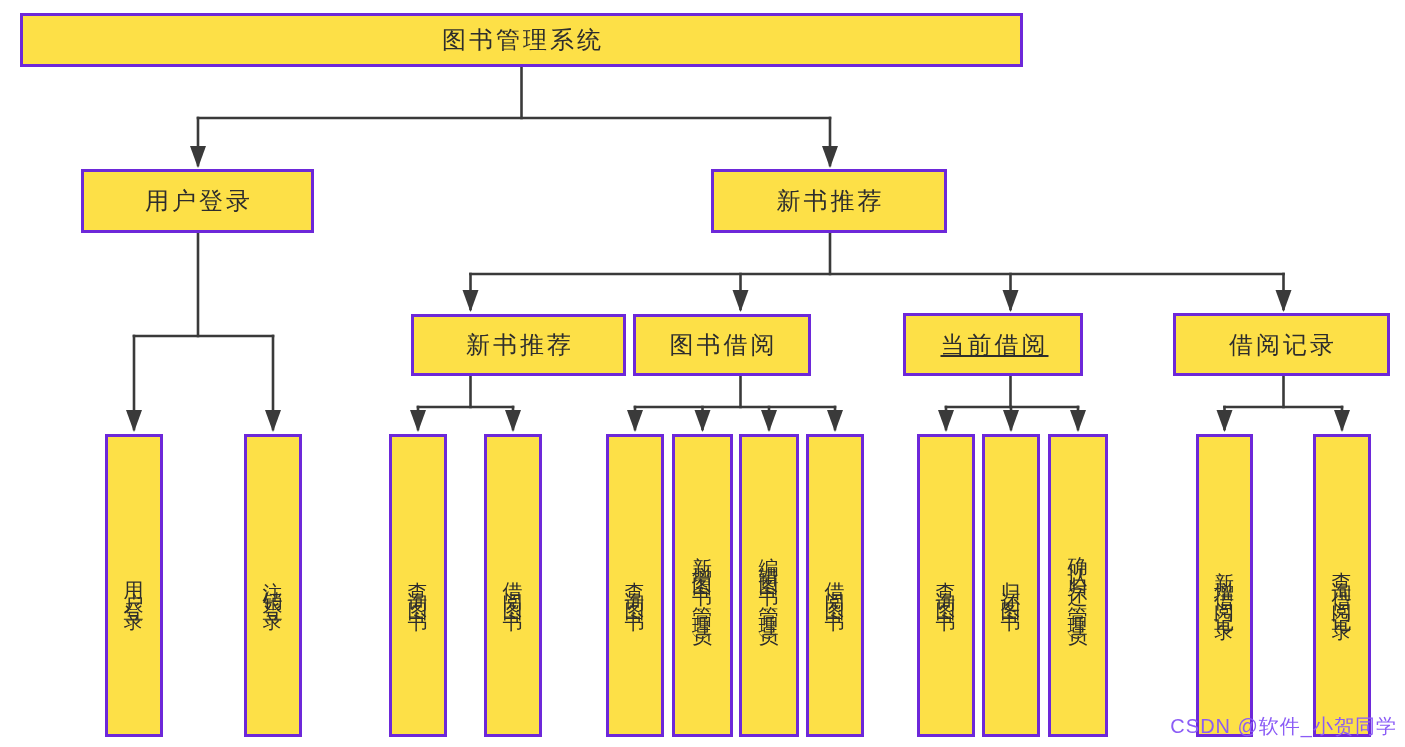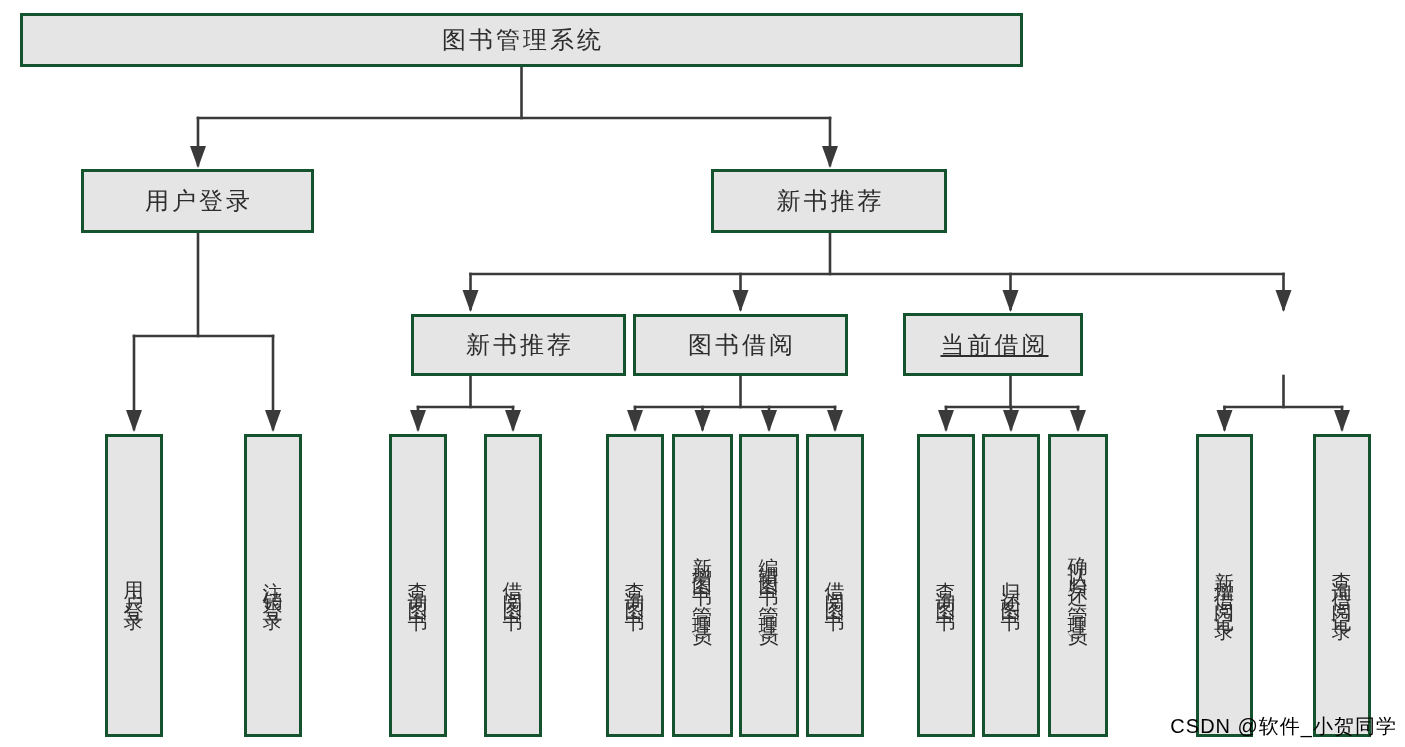--- a/index.html
+++ b/index.html
@@ -1,48 +1,48 @@
 <!DOCTYPE html>
 <html><head>
 <meta charset="utf-8">
 <style>
   * { margin:0; padding:0; box-sizing:border-box; }
   html,body { width:1405px; height:747px; background:#ffffff; overflow:hidden;
               font-family:"Liberation Sans","DejaVu Sans",sans-serif; }
   #stage { position:relative; width:1405px; height:747px; background:#ffffff; }
   #wires { position:absolute; left:0; top:0; width:1405px; height:747px; }
-  .box { position:absolute; border:3px solid #14532d; background:#e5e5e5;
+  .box { position:absolute; border:3px solid #6d28d9; background:#fde047;
          display:flex; align-items:center; justify-content:center;
          color:#2d2d2d; }
   .h-box span { font-size:24px; letter-spacing:3px; text-indent:3px; white-space:nowrap; }
   .v-box span { writing-mode:vertical-rl; text-orientation:mixed;
                 font-size:20px; letter-spacing:10px; line-height:1; }
   .box-root        { left:20px;  top:13px;  width:1003px; height:54px; }
   .box-user-login  { left:81px;  top:169px; width:233px;  height:64px; }
   .box-book-mgmt   { left:711px; top:169px; width:236px;  height:64px; }
   .box-new-book    { left:363px; top:314px; width:215px;  height:62px;margin-left:48px; }
-  .box-book-borrow { left:633px; top:314px; width:215px;  height:62px; }
+  .box-book-borrow { left:633px; top:314px; width:178px;  height:62px; }
   .box-cur-borrow  { left:903px; top:313px; width:180px;  height:63px;text-decoration:underline; }
   .box-borrow-rec  { left:1173px;top:313px; width:217px;  height:63px; }
   .leaf { top:434px; height:303px; }
   .leaf-ul-1 { left:105px;  width:58px; }
   .leaf-ul-2 { left:244px;  width:58px; }
   .leaf-nb-1 { left:389px;  width:58px; }
   .leaf-nb-2 { left:484px;  width:58px; }
   .leaf-bb-1 { left:606px;  width:58px; }
   .leaf-bb-2 { left:672px;  width:61px; }
   .leaf-bb-3 { left:739px;  width:60px; }
   .leaf-bb-4 { left:806px;  width:58px; }
   .leaf-cb-1 { left:917px;  width:58px; }
   .leaf-cb-2 { left:982px;  width:58px; }
   .leaf-cb-3 { left:1048px; width:60px; }
   .leaf-br-1 { left:1196px; width:57px; }
   .leaf-br-2 { left:1313px; width:58px; }
   #watermark { position:absolute; right:8px; top:713px; font-size:20px;
-               color:#000000; letter-spacing:1px; white-space:nowrap; }
+               color:#8b5cf6; letter-spacing:1px; white-space:nowrap; }
 </style>
 </head>
 <body>
 
 <div id="stage">
 
   <svg id="wires" viewBox="0 0 1405 747" xmlns="http://www.w3.org/2000/svg">
     <defs>
       <marker id="arw" markerUnits="userSpaceOnUse" markerWidth="26" markerHeight="20" refX="19" refY="8" orient="auto">
         <path d="M0,0 L0,16 L22,8 Z" fill="#3a3a3a"></path>
@@ -119,20 +119,23 @@
 
   <div class="box h-box box-new-book">
     <span>新书推荐</span>
   </div>
   <div class="box h-box box-book-borrow">
     <span>图书借阅</span>
   </div>
   <div class="box h-box box-cur-borrow">
     <span>当前借阅</span>
   </div>
+  <div class="box h-box box-borrow-rec">
+    <span>借阅记录</span>
+  </div>
 
   <div class="box v-box leaf leaf-ul-1">
     <span>用户登录</span>
   </div>
   <div class="box v-box leaf leaf-ul-2">
     <span>注销登录</span>
   </div>
 
   <div class="box v-box leaf leaf-nb-1">
     <span>查询图书</span>

